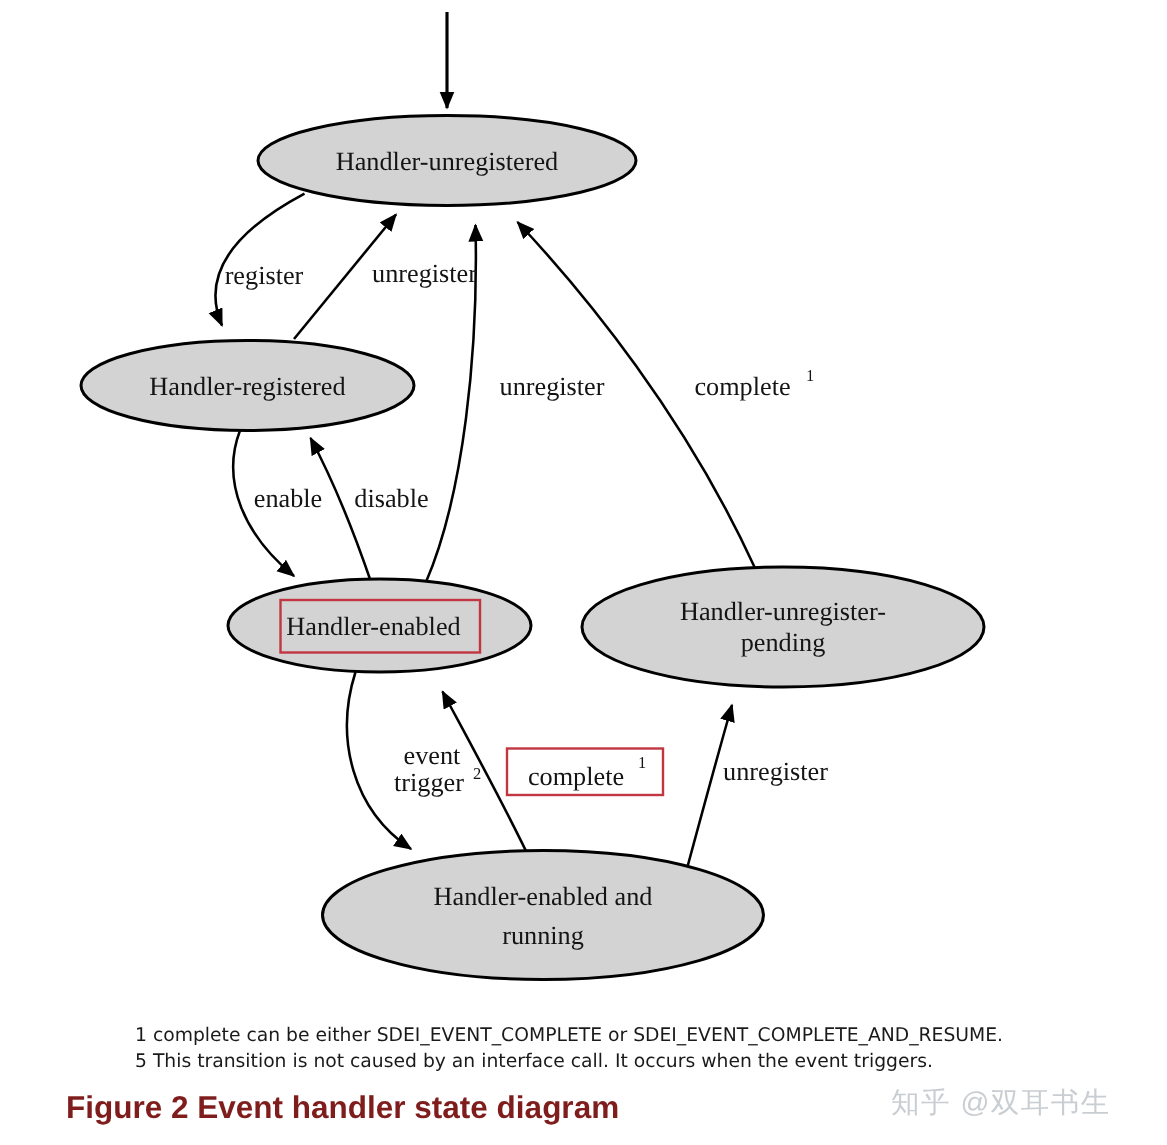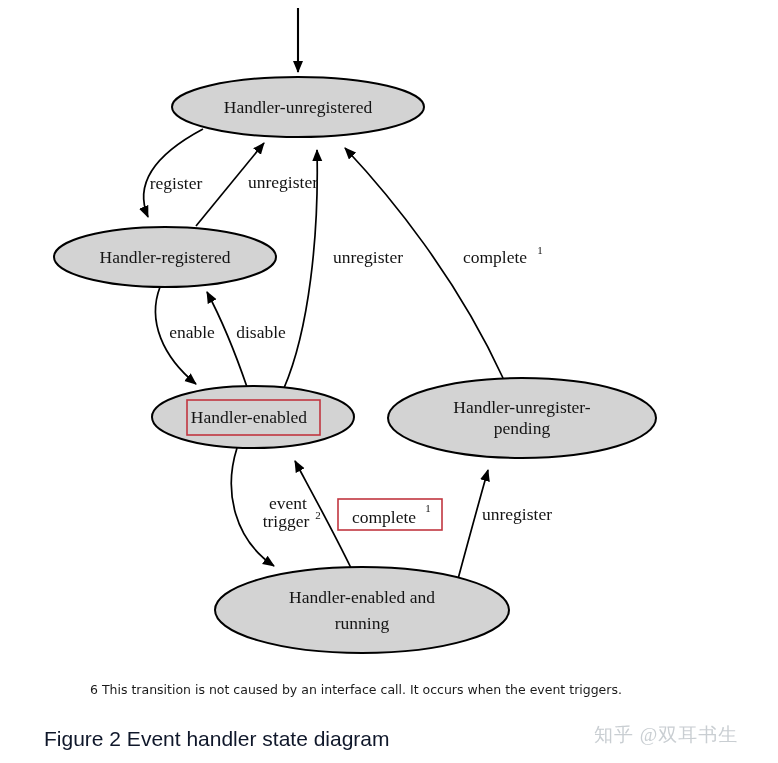--- a/index.html
+++ b/index.html
@@ -22,28 +22,28 @@
     font-size:11px;fill:#141414;text-anchor:middle;
   }
   .footnotes{
     position:absolute;left:90px;top:681px;
     font-size:12.5px;line-height:17px;color:#1a1a1a;
     font-family:"DejaVu Sans","Liberation Sans",sans-serif;
     white-space:nowrap;
   }
   .caption{
     position:absolute;left:44px;top:727px;
-    font-size:21px;font-weight:normal;color:#0f172a;
+    font-size:21px;font-weight:bold;color:#7f1d1d;
     font-family:"Liberation Sans","DejaVu Sans",sans-serif;
     white-space:nowrap;
   }
   .watermark{
     position:absolute;left:594px;top:722px;
     font-size:19px;color:#c9ced2;letter-spacing:1px;
-    font-family:Liberation Serif, serif;
+    font-family:Liberation Sans, sans-serif;
     white-space:nowrap;
   }
 </style>
 </head>
 <body>
 
 <div class="page">
 
   <svg width="778" height="672" viewBox="0 0 778 672">
     <defs>
@@ -99,20 +99,21 @@
       <text class="elabel" x="517" y="520">unregister</text>
     </g>
 
     <g>
       <rect class="hbox" x="187" y="400" width="133" height="35" stroke="#c13640"></rect>
       <rect class="hbox" x="338" y="499" width="104" height="31" stroke="#c13640"></rect>
     </g>
   </svg>
 
   <div class="footnotes">
-    <div>6 This transition is not caused by an interface call. It occurs when the event triggers.</div>
+    <div>1 complete can be either SDEI_EVENT_COMPLETE or SDEI_EVENT_COMPLETE_AND_RESUME.</div>
+    <div>5 This transition is not caused by an interface call. It occurs when the event triggers.</div>
   </div>
 
   <div class="caption">Figure 2 Event handler state diagram</div>
 
   <div class="watermark">知乎 @双耳书生</div>
 
 </div>
 
 </body></html>

